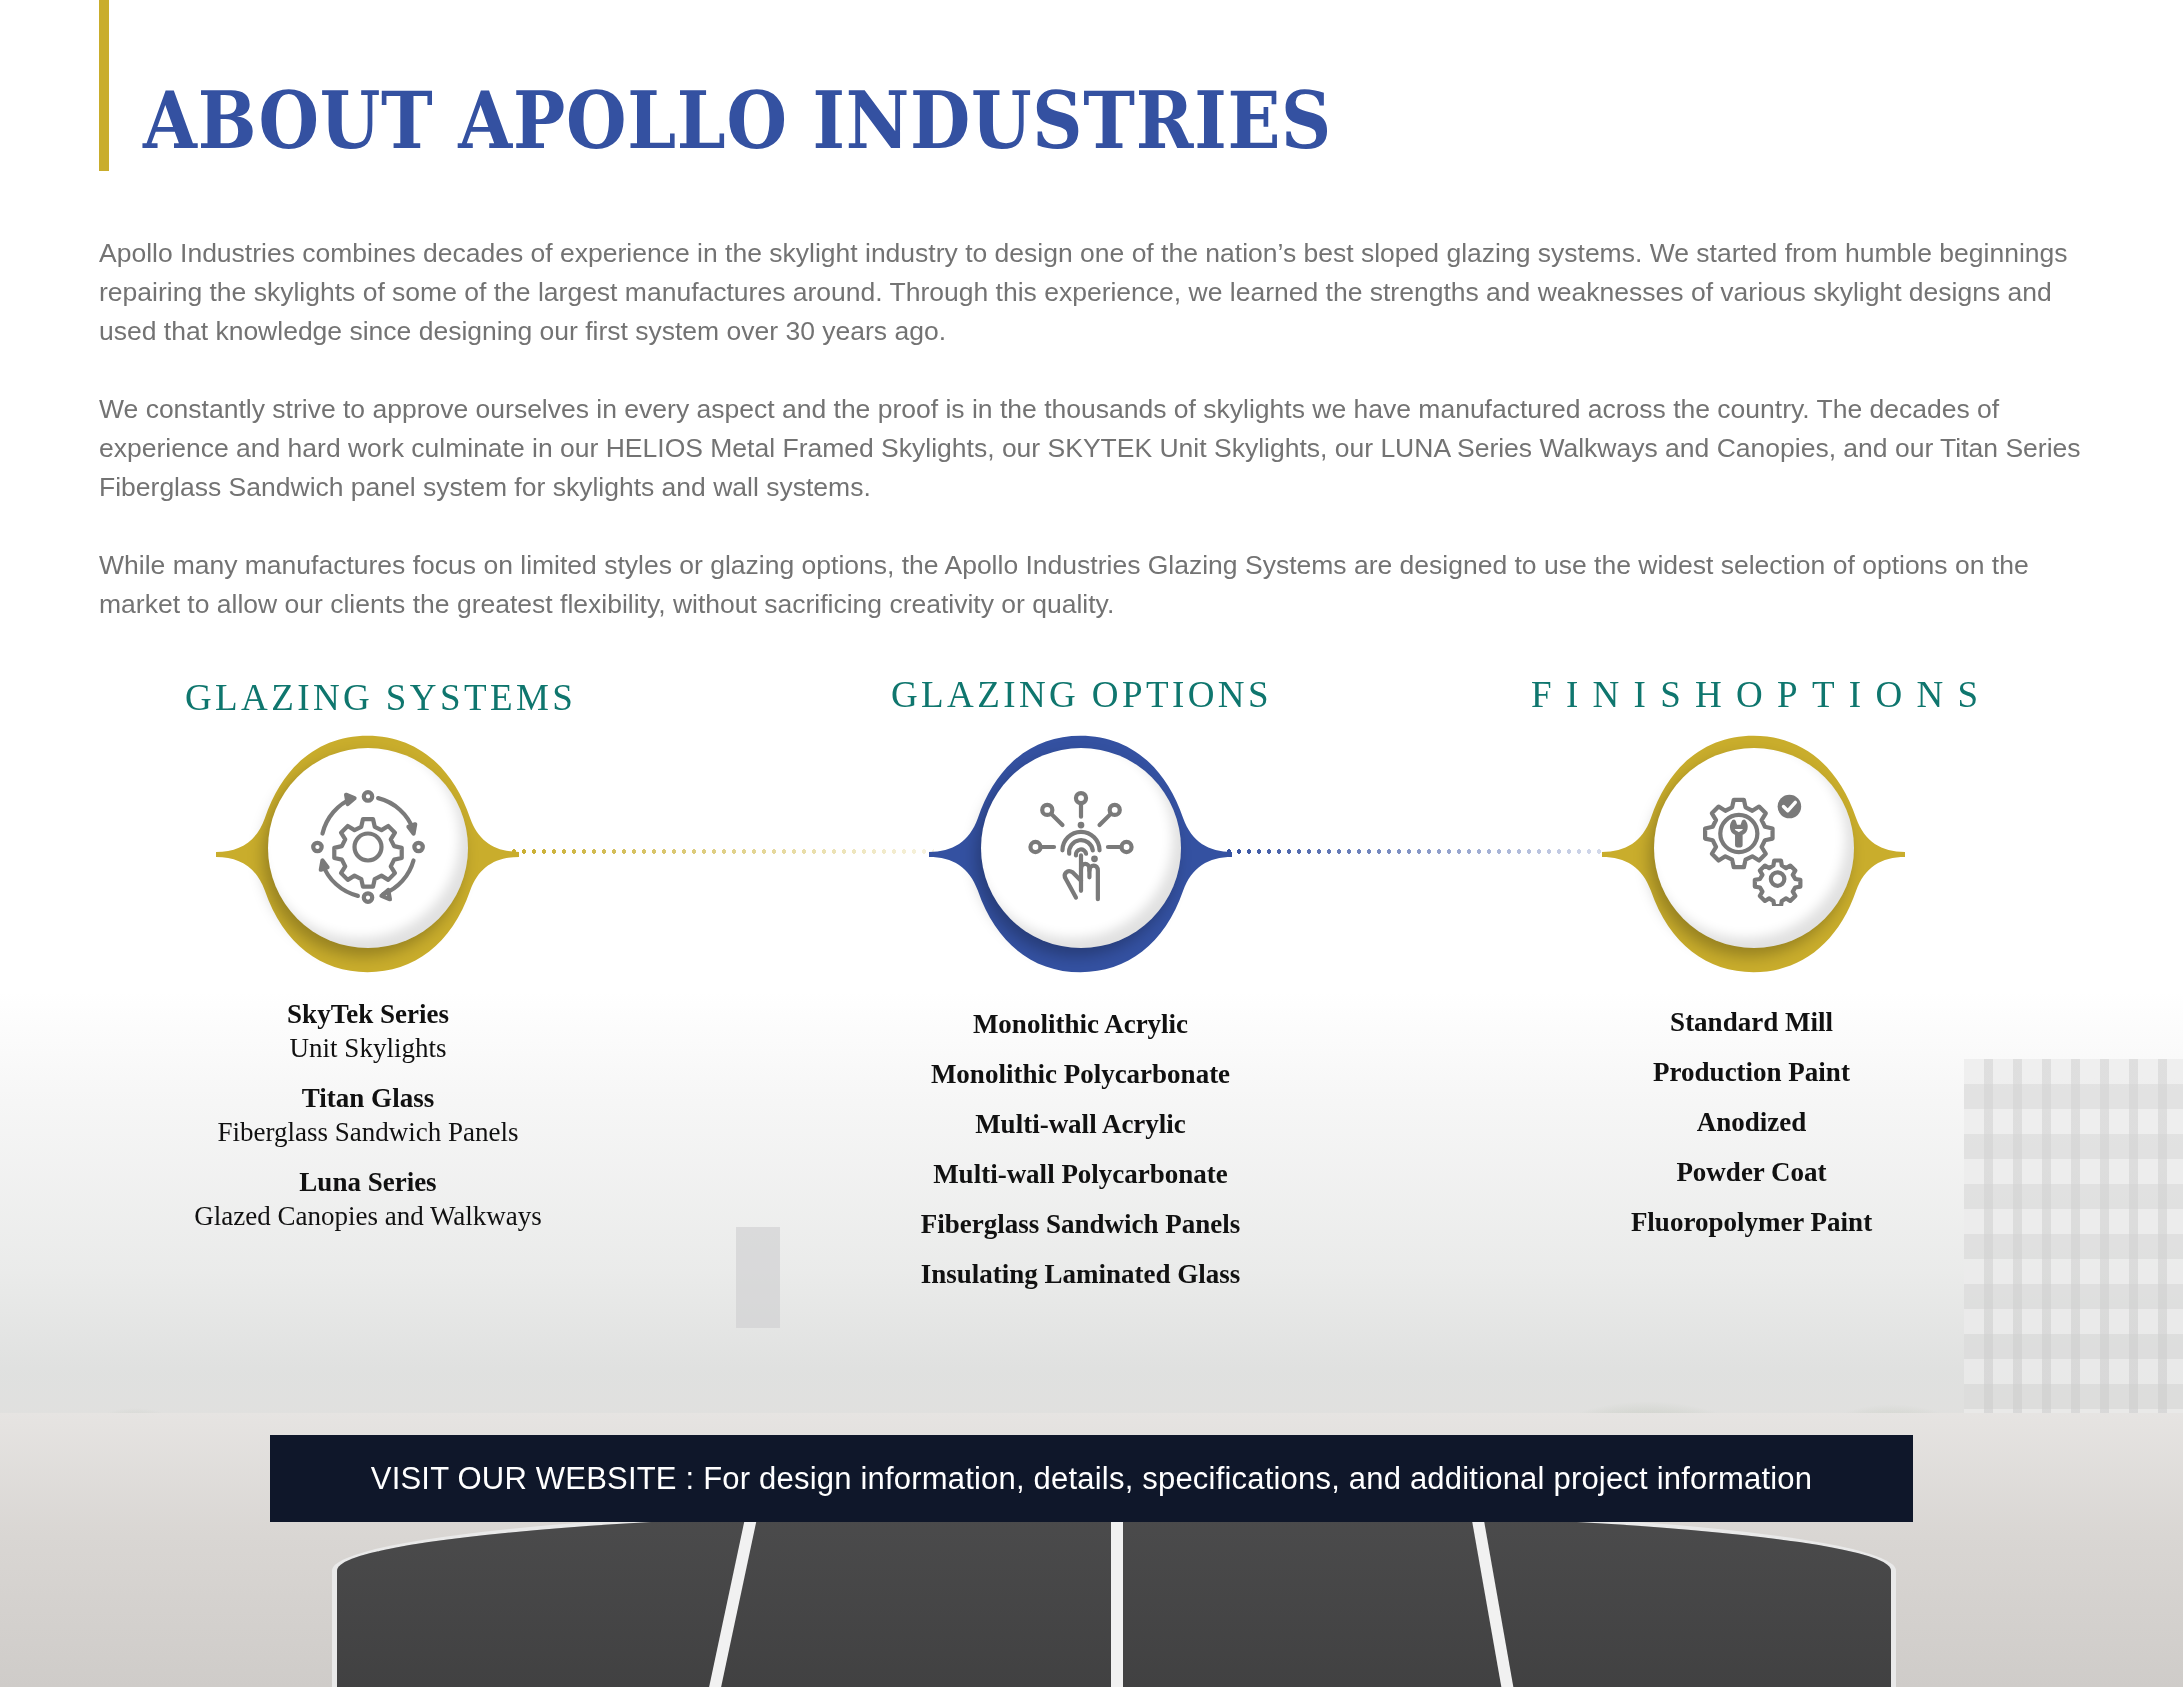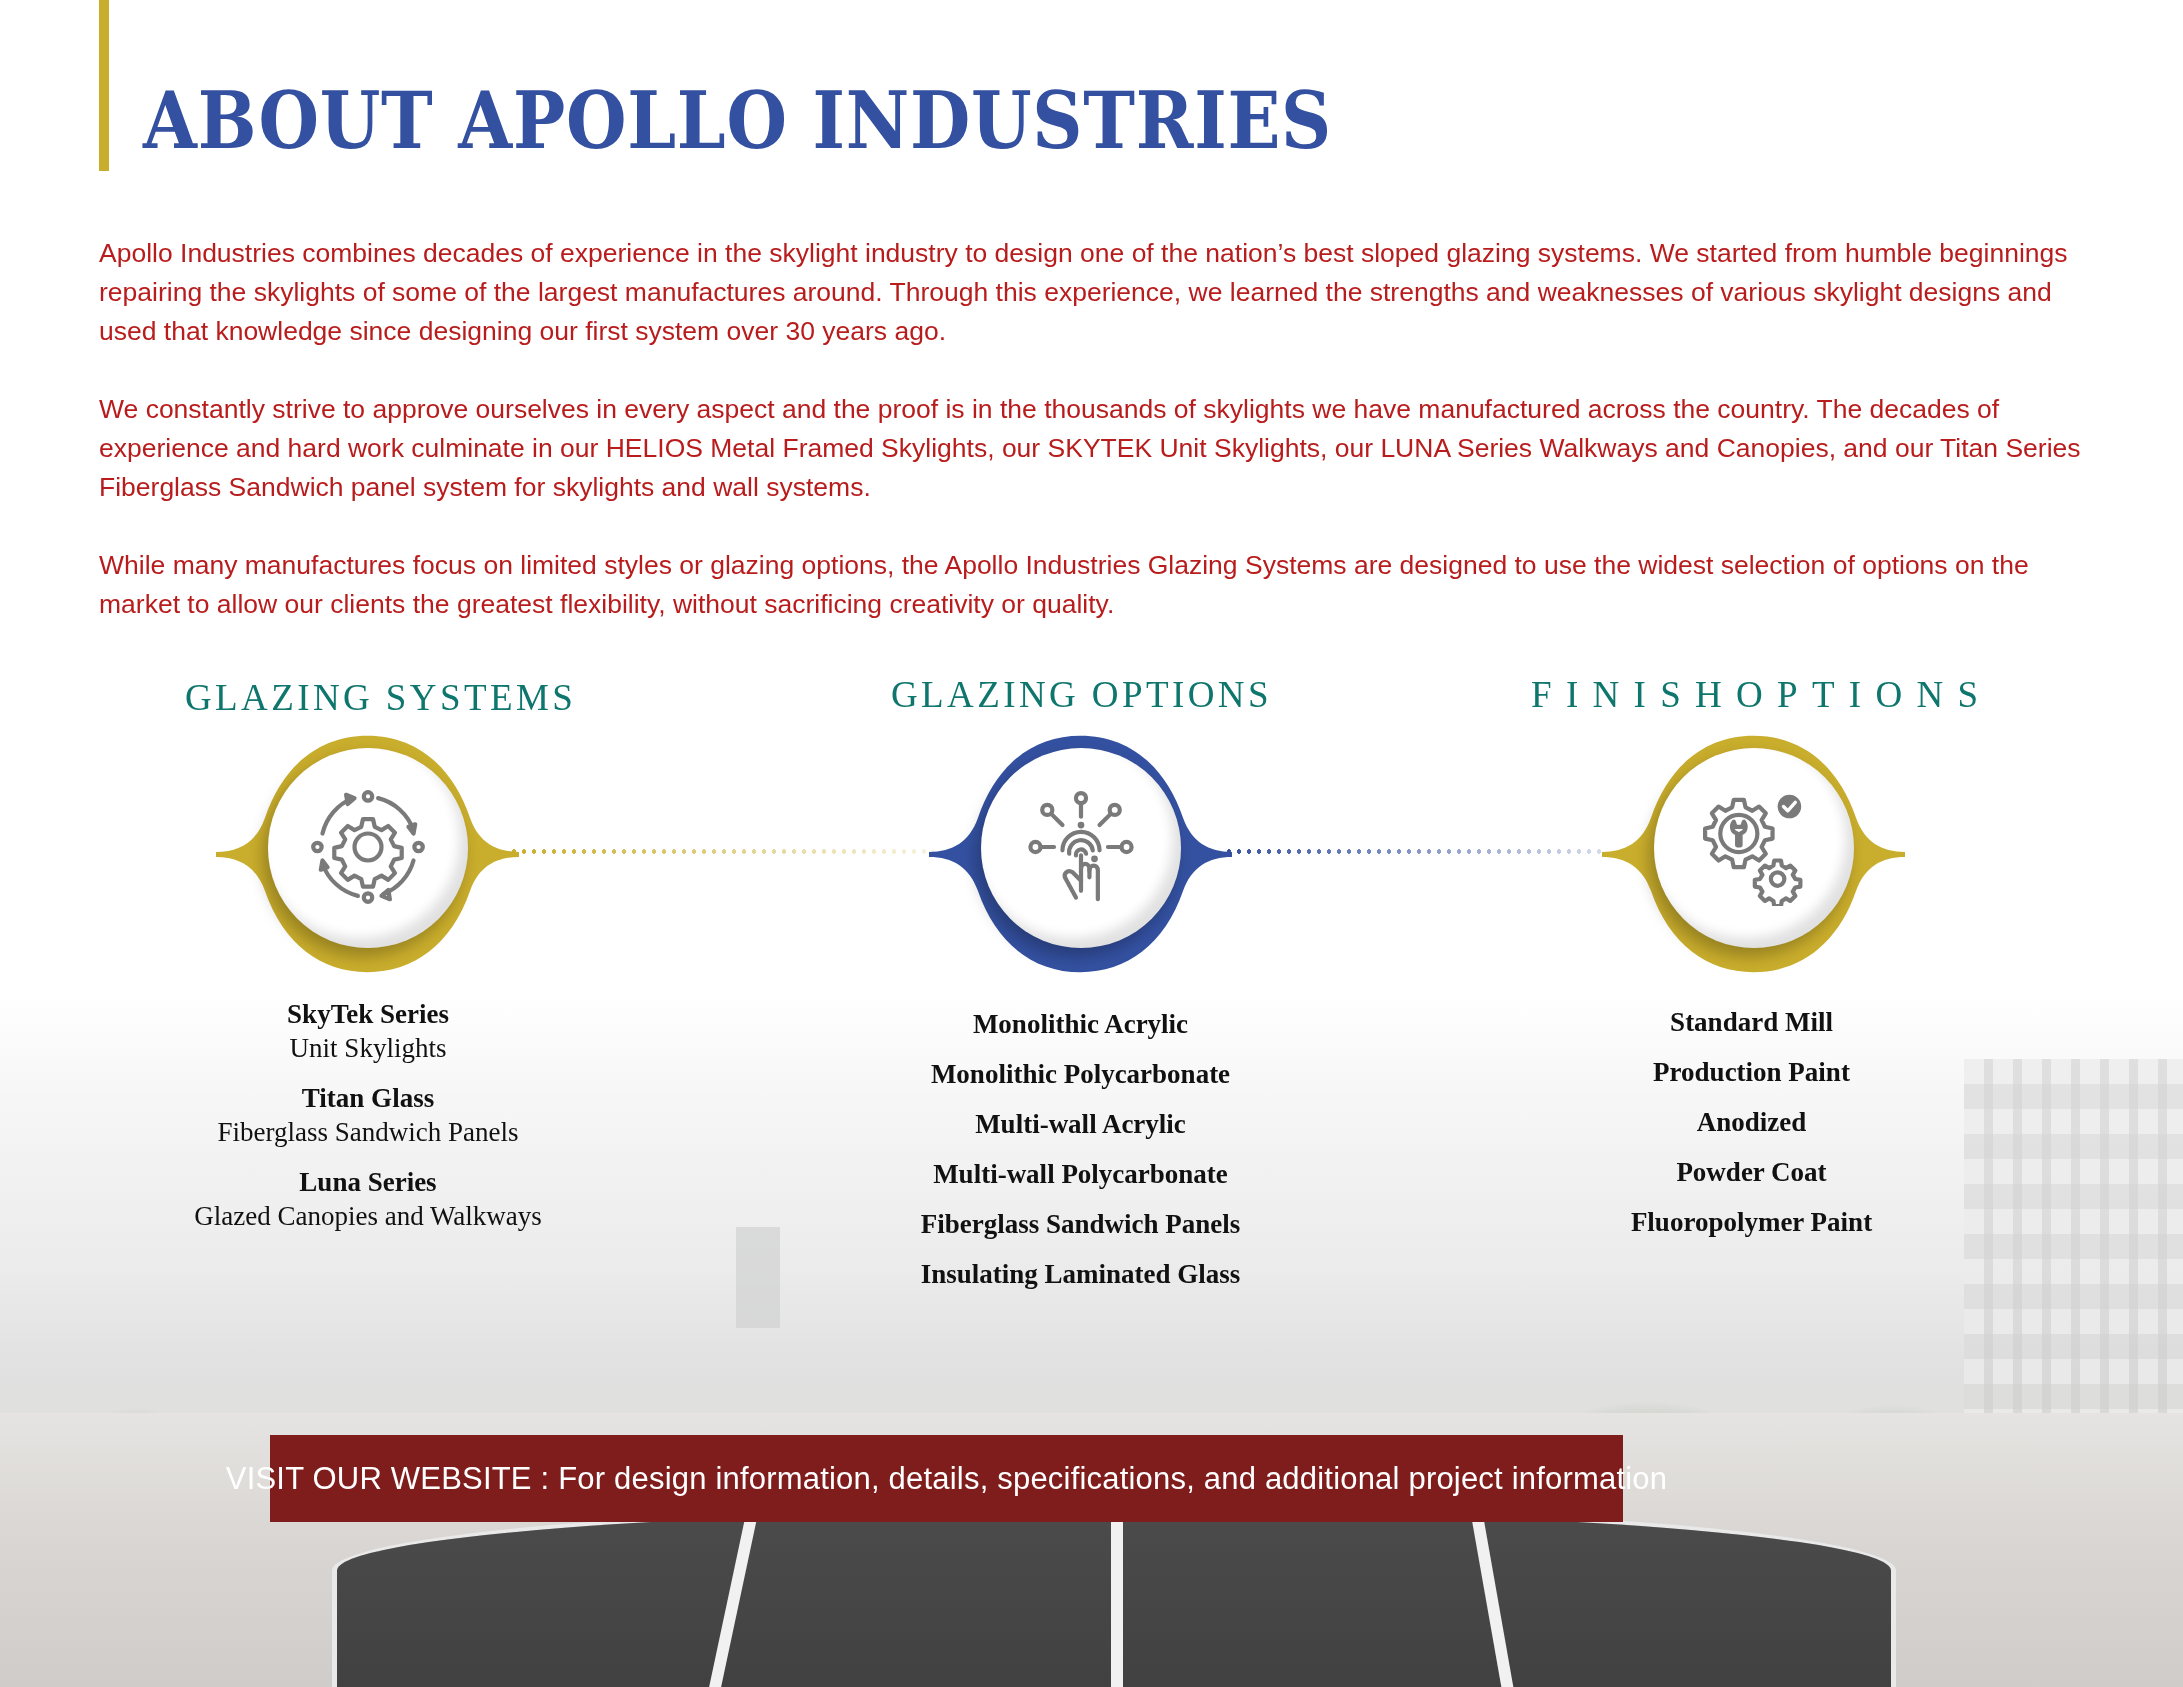--- a/index.html
+++ b/index.html
@@ -33,21 +33,21 @@
       border-radius: 50% 50% 0 0 / 30% 30% 0 0; overflow: hidden; background: #4a4a4b; border: 5px solid #e9e9e9; border-bottom: none; }
     .vault-rib { position: absolute; top: 0; width: 11.8px; height: 100%; background: #f1f1f1; }
     .vault-sheen { position: absolute; inset: 0; background: linear-gradient(to bottom, rgba(80,80,80,0.2), rgba(30,30,30,0.25)); }
 
     
     .accent-bar { position: absolute; left: 99px; top: 0; width: 10px; height: 171px; background: #c9ad2c; }
     .page-title { position: absolute; left: 143px; top: 81px; font-family: "DejaVu Serif", serif; font-size: 79px;
       color: #3451a1; letter-spacing: 0.8px; line-height: 1; transform: scaleX(0.88); transform-origin: left; white-space: nowrap; }
 
     
-    .intro { position: absolute; left: 99px; top: 234px; width: 1985px; color: #b91c1c; font-size: 26.5px; line-height: 39px; }
+    .intro { position: absolute; left: 99px; top: 234px; width: 1985px; color: #737373; font-size: 26.5px; line-height: 39px; }
     .intro p { margin-bottom: 39px; }
 
     
     .col-heading { position: absolute; top: 673px; font-family: "Liberation Serif", serif; color: #0f766e;
       font-size: 37px; text-align: center; white-space: nowrap; }
     .col-heading.h1 { left: 185px; width: 370px; letter-spacing: 3.4px; top: 676px; }
     .col-heading.h2 { left: 891px; width: 378px; letter-spacing: 3.4px; }
     .col-heading.h3 { left: 1531px; width: 446px; letter-spacing: 14.3px; }
 
     .connector { position: absolute; top: 849px; height: 5px; }
@@ -72,21 +72,21 @@
     .list { position: absolute; text-align: center; color: #111111; font-size: 27px; font-family: Liberation Serif, serif; }
     .list.systems { left: 126px; width: 484px; top: 997px; }
     .list.systems .item { margin-bottom: 16px; }
     .list.systems .name { font-weight: bold; line-height: 34px; display: block; }
     .list.systems .desc { line-height: 34px; display: block; text-align: center; }
     .list.glazing { left: 841px; width: 479px; top: 999px; }
     .list.finish { left: 1514px; width: 475px; top: 997px; }
     .list.glazing .opt, .list.finish .opt { display: block; font-weight: bold; line-height: 50px; }
 
     
-    .cta-banner { position: absolute; left: 270px; top: 1435px; width: 1353px; height: 87px; background: #7f1d1d;
+    .cta-banner { position: absolute; left: 270px; top: 1435px; width: 1643px; height: 87px; background: #0f172a;
       display: flex; align-items: center; justify-content: center; z-index: 3; }
     .cta-text { color: #ffffff; font-size: 31px; letter-spacing: 0.2px; white-space: nowrap; }
   </style>
 </head>
 <body>
 
 <div class="bg-photo">
   <div class="bg-fog"></div>
   <div class="bg-tower"></div>
   <div class="bg-buildings-right"></div>

